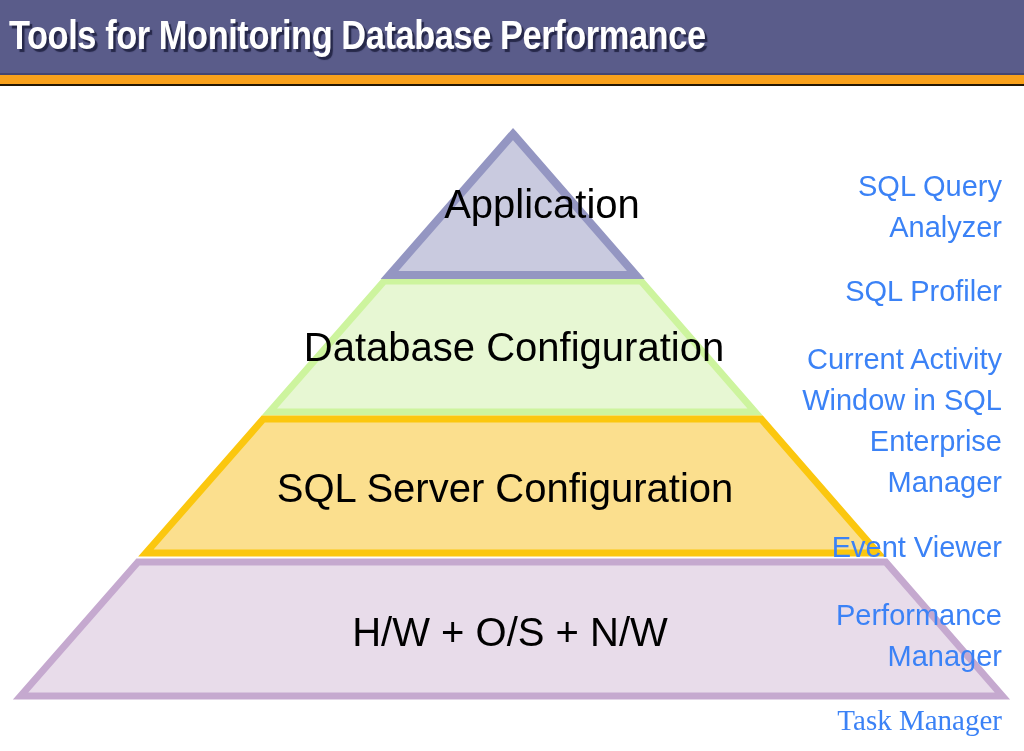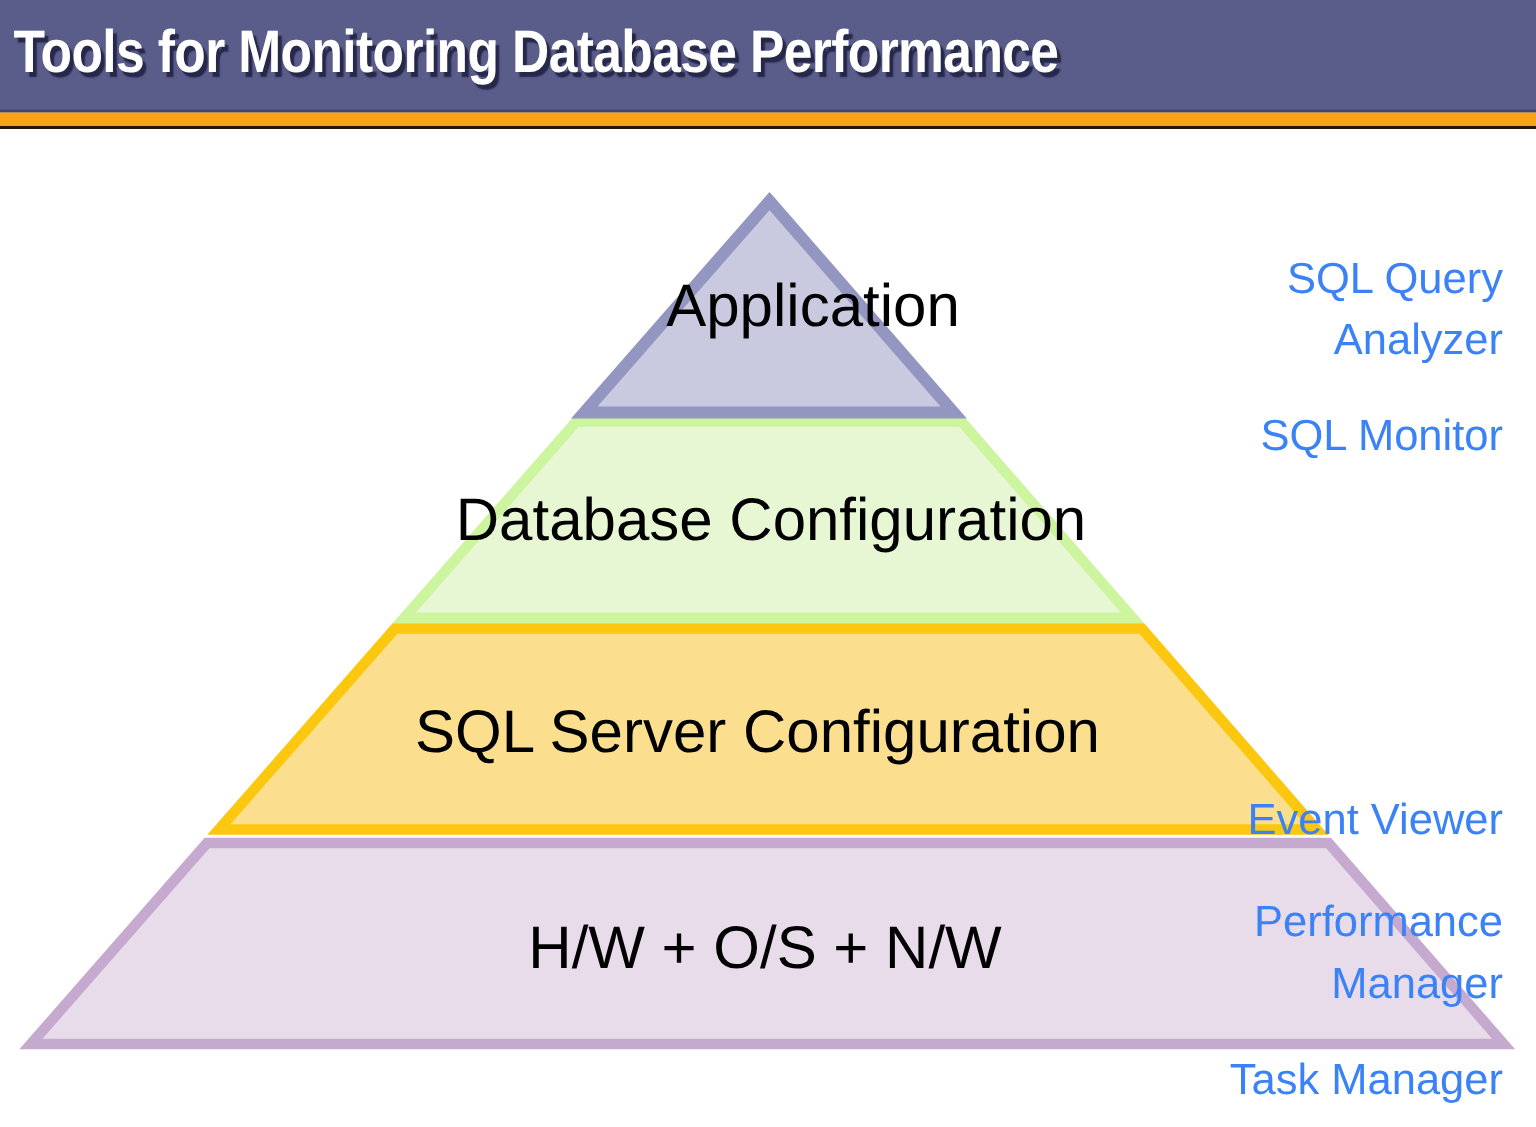--- a/index.html
+++ b/index.html
@@ -35,21 +35,21 @@
   
   .tool{
     position:absolute;right:22px;text-align:right;
     font-size:29px;line-height:41px;color:#3b82f6;white-space:nowrap;
   }
   .tool-0{top:166px;}
   .tool-1{top:271px;}
   .tool-2{top:339px;}
   .tool-3{top:527px;margin-left:44px;}
   .tool-4{top:595px;}
-  .tool-5{top:700px;}
+  .tool-5{top:700px;font-family:Liberation Serif, serif;}
 </style>
 </head>
 <body>
 
 <div class="slide">
 
   <div class="header-bar">
     <h1 class="slide-title">Tools for Monitoring Database Performance</h1>
   </div>
   <div class="accent-bar"></div>
@@ -64,21 +64,27 @@
   <div class="layer-label label-application">Application</div>
   <div class="layer-label label-database">Database Configuration</div>
   <div class="layer-label label-sqlserver">SQL Server Configuration</div>
   <div class="layer-label label-hw">H/W + O/S + N/W</div>
 
   <div class="tool tool-0">
     <div>SQL Query</div>
     <div>Analyzer</div>
   </div>
   <div class="tool tool-1">
-    <div>SQL Monitor</div>
+    <div>SQL Profiler</div>
+  </div>
+  <div class="tool tool-2">
+    <div>Current Activity</div>
+    <div>Window in SQL</div>
+    <div>Enterprise</div>
+    <div>Manager</div>
   </div>
   <div class="tool tool-3">
     <div>Event Viewer</div>
   </div>
   <div class="tool tool-4">
     <div>Performance</div>
     <div>Manager</div>
   </div>
   <div class="tool tool-5">
     <div>Task Manager</div>

